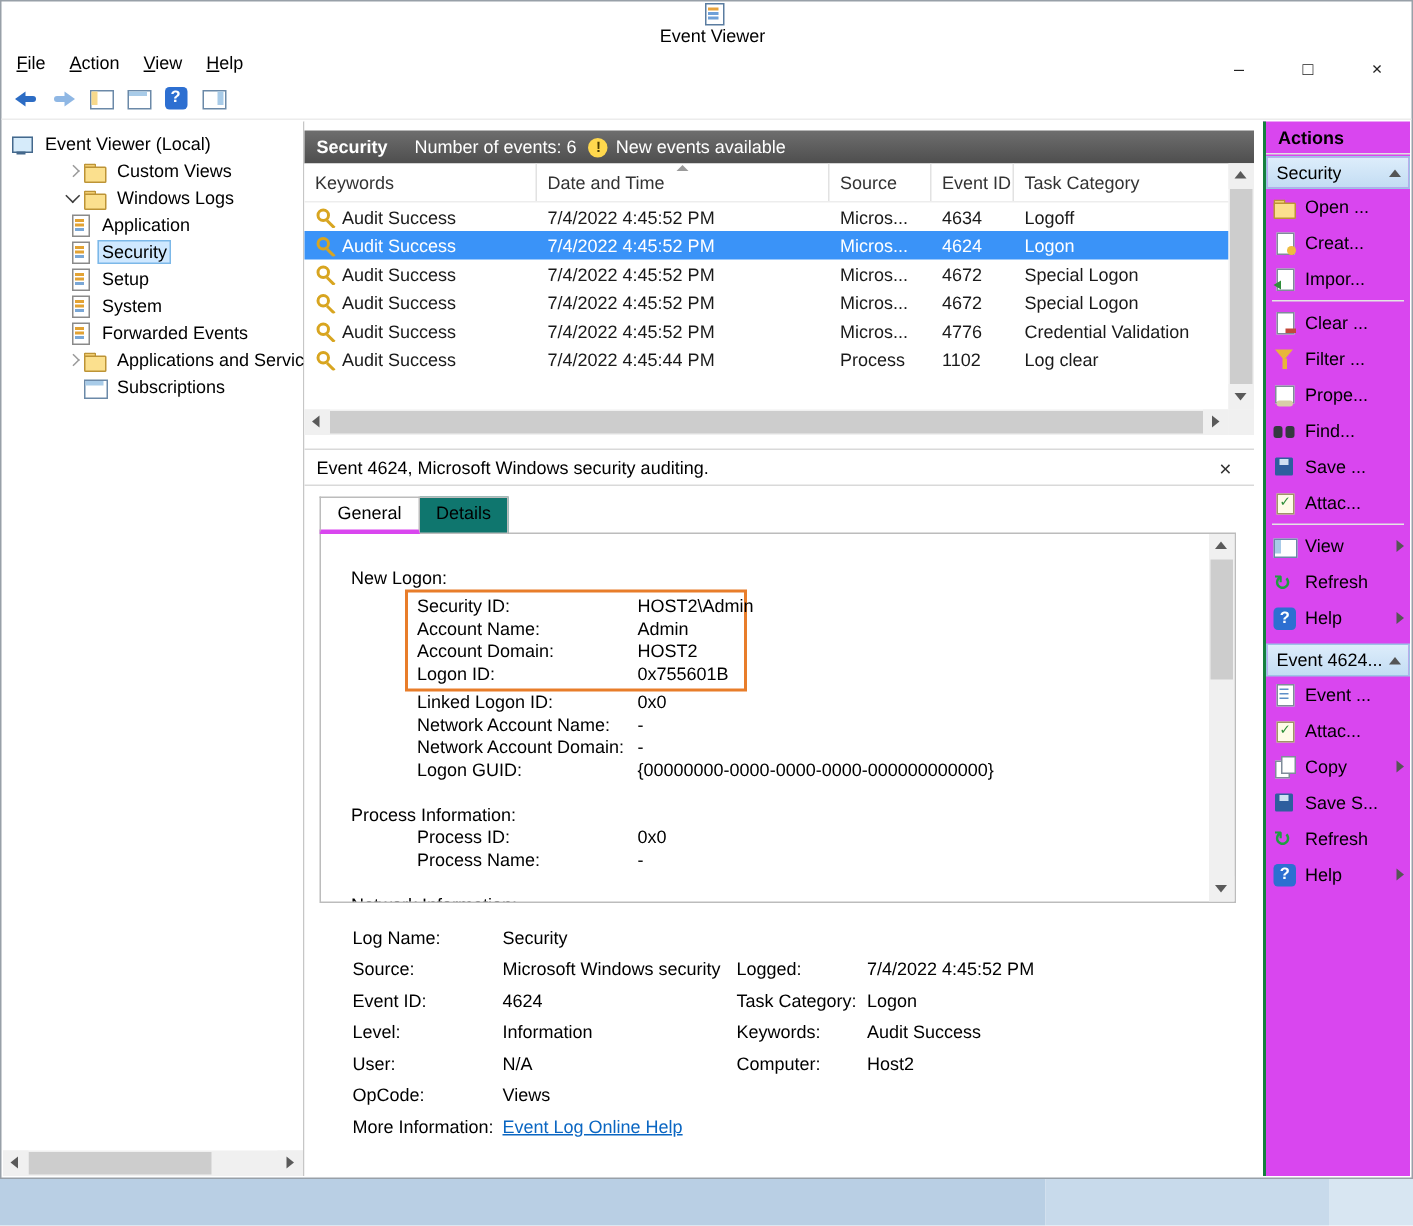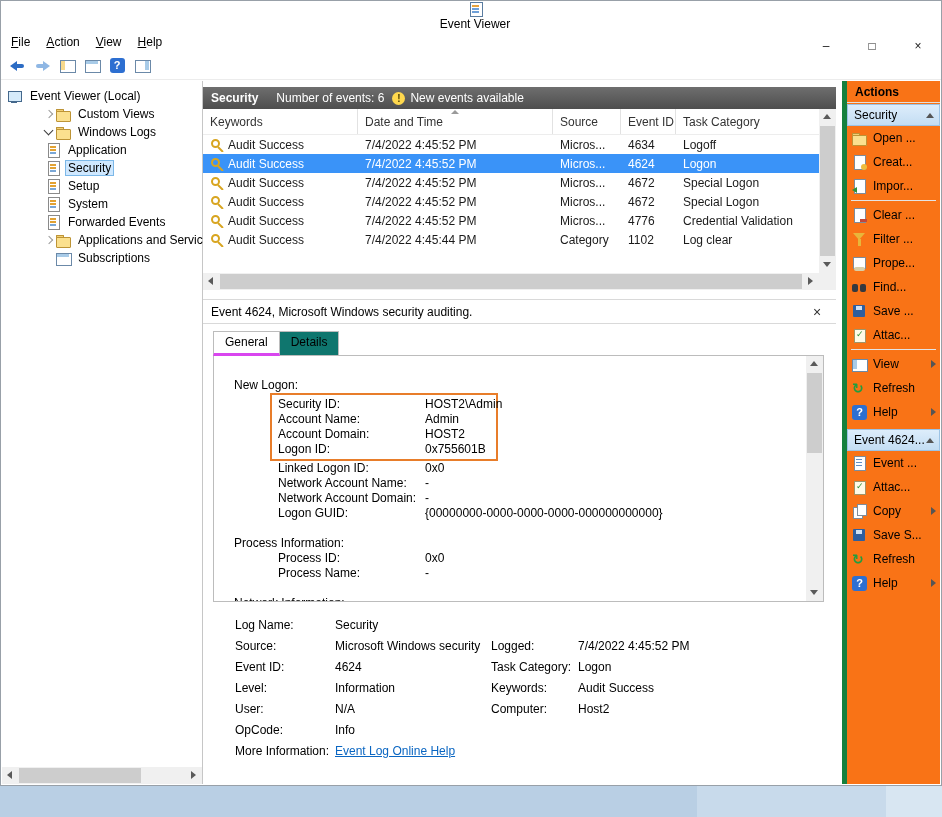--- a/index.html
+++ b/index.html
@@ -114,21 +114,21 @@
   .vs2-thumb{position:absolute;left:1px;top:17px;height:80px;width:15px;background:#cdcdcd;}
   .dp-footer{margin:16px 12px 0 32px;}
   .f-row{display:flex;height:21px;line-height:15px;}
   .f-l1{width:100px;flex:none;}
   .f-v1{width:156px;flex:none;}
   .f-l2{width:87px;flex:none;}
   .f-v2{flex:1;}
   a.online-help{color:#0a66c2;}
 
   
-  .actions-pane{width:98px;border-left:5px solid #15803d;display:flex;flex-direction:column;background:#f97316;}
+  .actions-pane{width:98px;border-left:2px solid #15803d;display:flex;flex-direction:column;background:#d946ef;}
   .ap-title{height:22px;display:flex;align-items:center;padding-left:8px;font-weight:bold;border-bottom:1px solid #e0e0e0;}
   .ap-header{height:22px;display:flex;align-items:center;background:linear-gradient(#ddedfb,#c3ddf3);border:1px solid #9cc3e5;padding-left:6px;position:relative;margin-top:1px;flex:none;}
   .hdr-label{white-space:nowrap;overflow:hidden;}
   .collapse-caret{position:absolute;right:5px;top:8px;border-left:4px solid transparent;border-right:4px solid transparent;border-bottom:5px solid #555;width:0;height:0;}
   .ap-item{height:24px;display:flex;align-items:center;padding-left:5px;position:relative;flex:none;}
   .ap-item .lbl{margin-left:6px;white-space:nowrap;overflow:hidden;}
   .submenu-arrow{position:absolute;right:4px;top:8px;border-top:4px solid transparent;border-bottom:4px solid transparent;border-left:5px solid #555;width:0;height:0;}
   .ap-sep{height:1px;background:#e4e4e4;margin:2px 4px;flex:none;}
   .ic-page::before,.ic-create::before,.ic-import::before,.ic-clear::before,.ic-event::before{content:"";position:absolute;left:2px;top:0;width:10px;height:13px;background:#fff;border:1px solid #7f8c9a;}
   .ic-create::after{content:"";position:absolute;right:0;bottom:0;width:6px;height:6px;background:#eebc3f;border-radius:50%;}
@@ -336,21 +336,21 @@
           <div class="lcell w-src">Micros...</div>
           <div class="lcell w-id">4776</div>
           <div class="lcell w-cat">Credential Validation</div>
         </div>
         <div class="lrow">
           <div class="lcell w-kw kwcell">
               <span class="ic-key"></span>
               <span>Audit Success</span>
             </div>
           <div class="lcell w-dt">7/4/2022 4:45:44 PM</div>
-          <div class="lcell w-src">Category</div>
+          <div class="lcell w-src">Process</div>
           <div class="lcell w-id">1102</div>
           <div class="lcell w-cat">Log clear</div>
         </div>
 
         <div class="vscroll">
           <span class="sb-btn vs-top">
               <span class="arr arr-u"></span>
             </span>
           <span class="sb-thumb-v list-thumb"></span>
           <span class="sb-btn vs-bot">
@@ -463,21 +463,21 @@
               <span class="f-v2">Audit Success</span>
           </div>
           <div class="f-row">
             <span class="f-l1">User:</span>
               <span class="f-v1">N/A</span>
               <span class="f-l2">Computer:</span>
               <span class="f-v2">Host2</span>
           </div>
           <div class="f-row">
             <span class="f-l1">OpCode:</span>
-              <span class="f-v1">Info</span>
+              <span class="f-v1">Views</span>
               <span class="f-l2"></span>
               <span class="f-v2"></span>
           </div>
           <div class="f-row">
             <span class="f-l1">More Information:</span>
               <a href="#" class="f-v1 online-help">Event Log Online Help</a>
               <span class="f-l2"></span>
               <span class="f-v2"></span>
           </div>
         </div>

